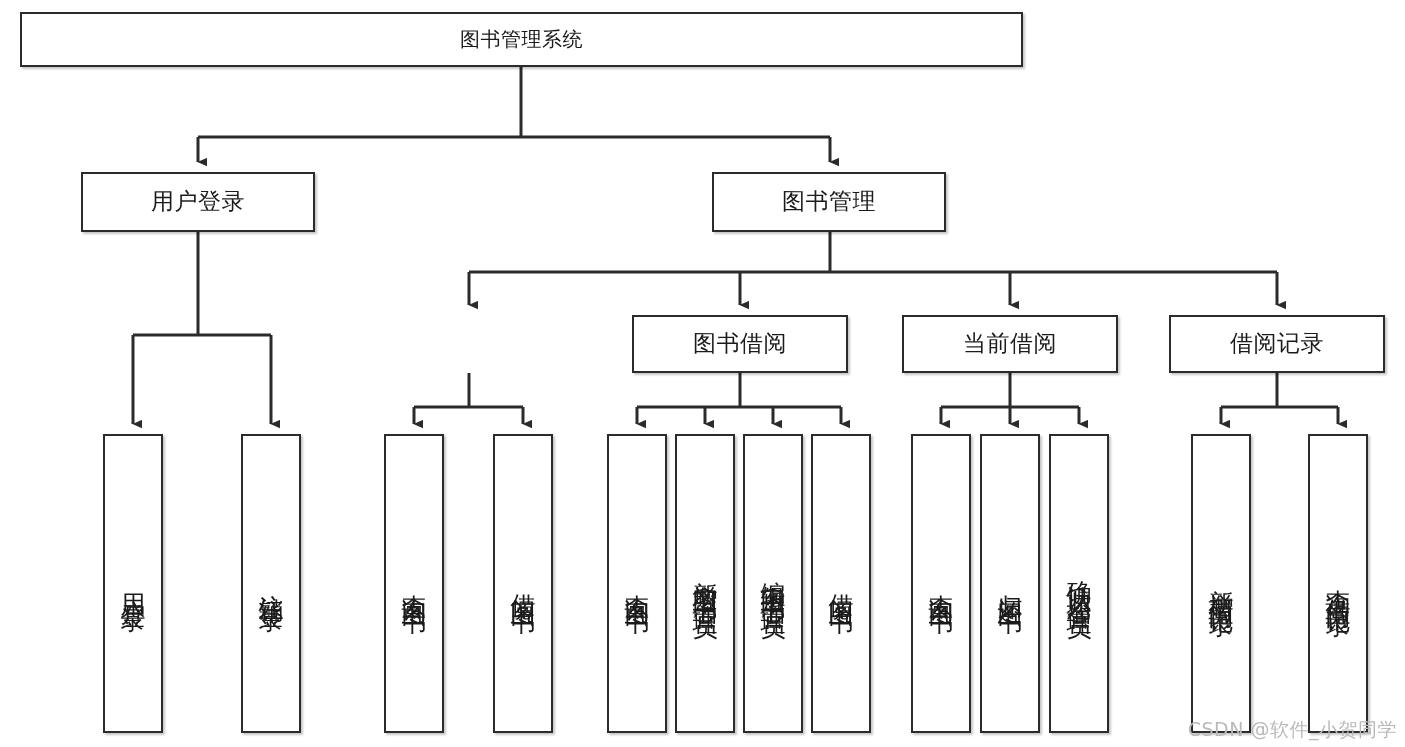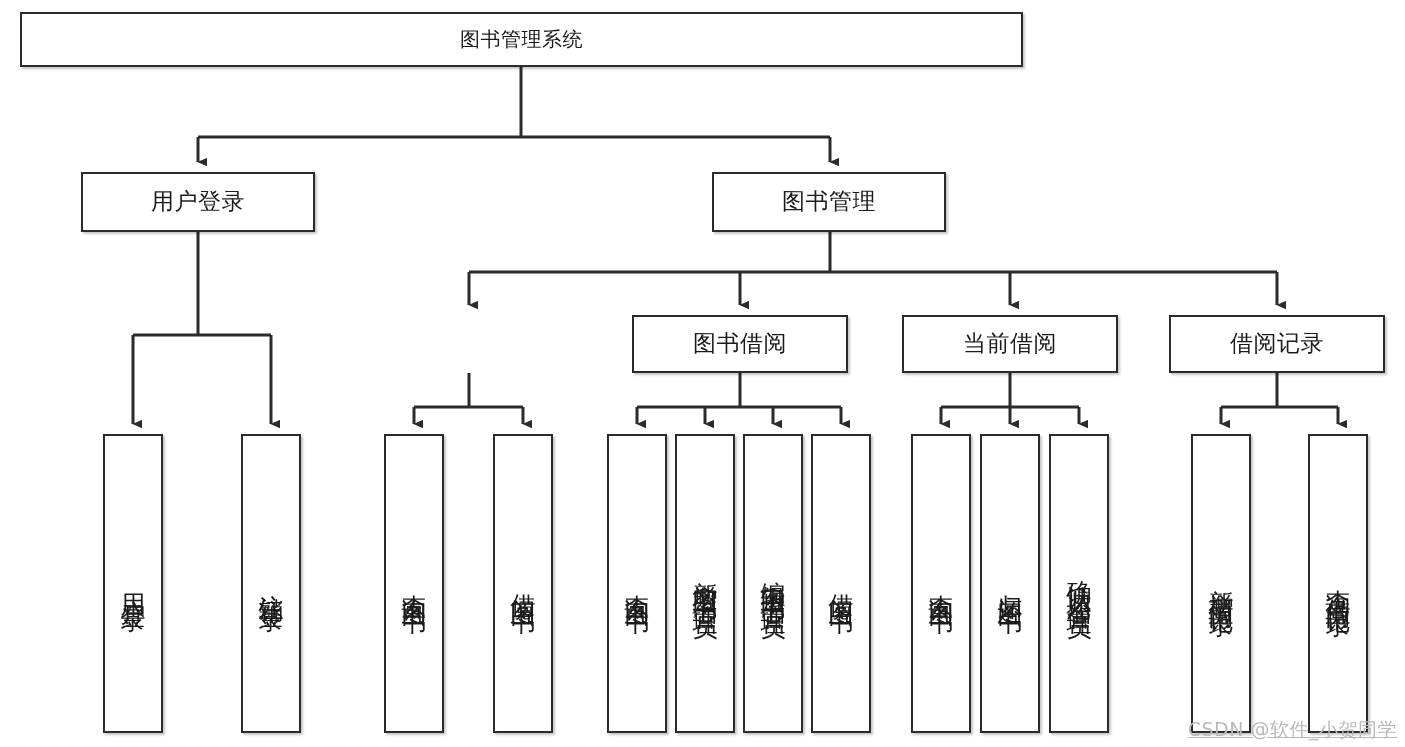--- a/index.html
+++ b/index.html
@@ -70,21 +70,20 @@
   }
   #watermark {
     position: absolute;
     right: 8px;
     bottom: 4px;
     font-size: 19px;
     color: #b9b9b9;
     letter-spacing: 0.5px;
     white-space: nowrap;
     user-select: none;
-    text-decoration: underline;
   }
 </style>
 </head>
 <body>
 
 <div id="diagram-root">
 
   <svg id="edge-layer" viewBox="0 0 1405 747">
     <defs>
       <marker id="arw" markerWidth="9" markerHeight="10" refX="4.5" refY="9.4" orient="auto" markerUnits="userSpaceOnUse">

